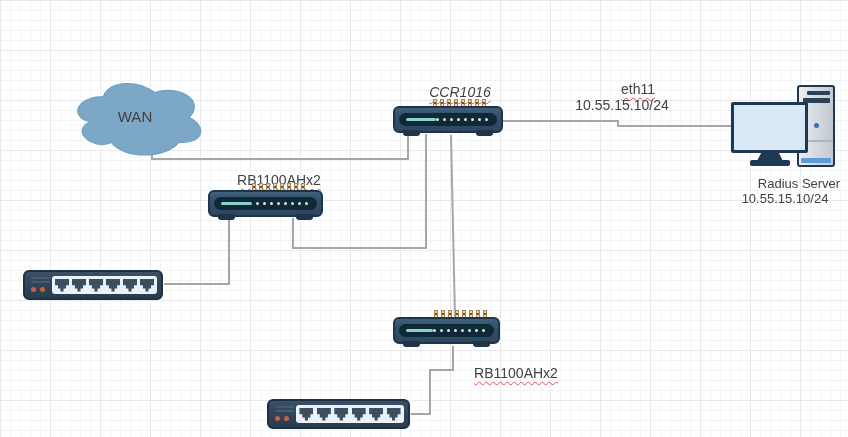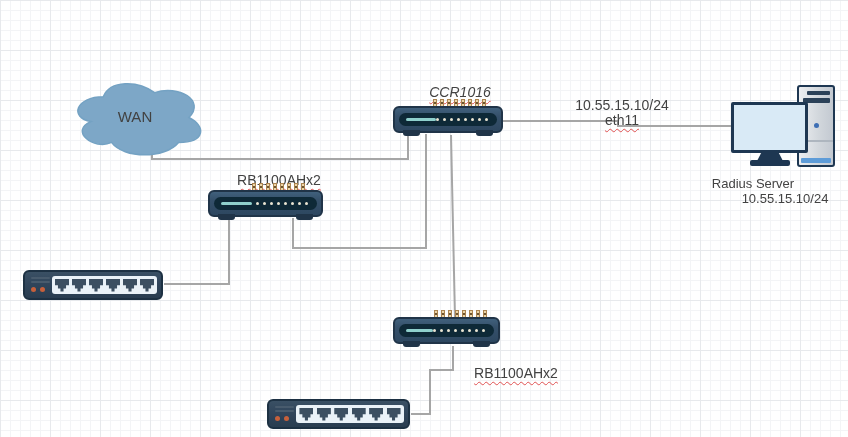--- a/index.html
+++ b/index.html
@@ -213,31 +213,31 @@
     <div class="s-panel">
         <div class="s-port"></div>
         <div class="s-port"></div>
         <div class="s-port"></div>
         <div class="s-port"></div>
         <div class="s-port"></div>
         <div class="s-port"></div>
       </div>
   </div>
 
-  <div class="lbl misspell" style="left:622px;top:82px;margin-top:31px;">eth11</div>
+  <div class="lbl misspell" style="left:638px;top:82px;">eth11</div>
   <div class="lbl" style="left:622px;top:98px;">10.55.15.10/24</div>
 
   <div>
     <div class="tower">
       <div class="t-slot1"></div>
       <div class="t-slot2"></div>
       <div class="t-dot"></div>
       <div class="t-sep"></div>
       <div class="t-band"></div>
     </div>
     <div class="monitor"></div>
     <div class="m-neck"></div>
     <div class="m-base"></div>
   </div>
-  <div class="lbl small" style="left:753px;top:177px;">Radius Server</div>
+  <div class="lbl small" style="left:799px;top:177px;">Radius Server</div>
   <div class="lbl small" style="left:785px;top:192px;">10.55.15.10/24</div>
 
 </div>
 
 </body></html>

